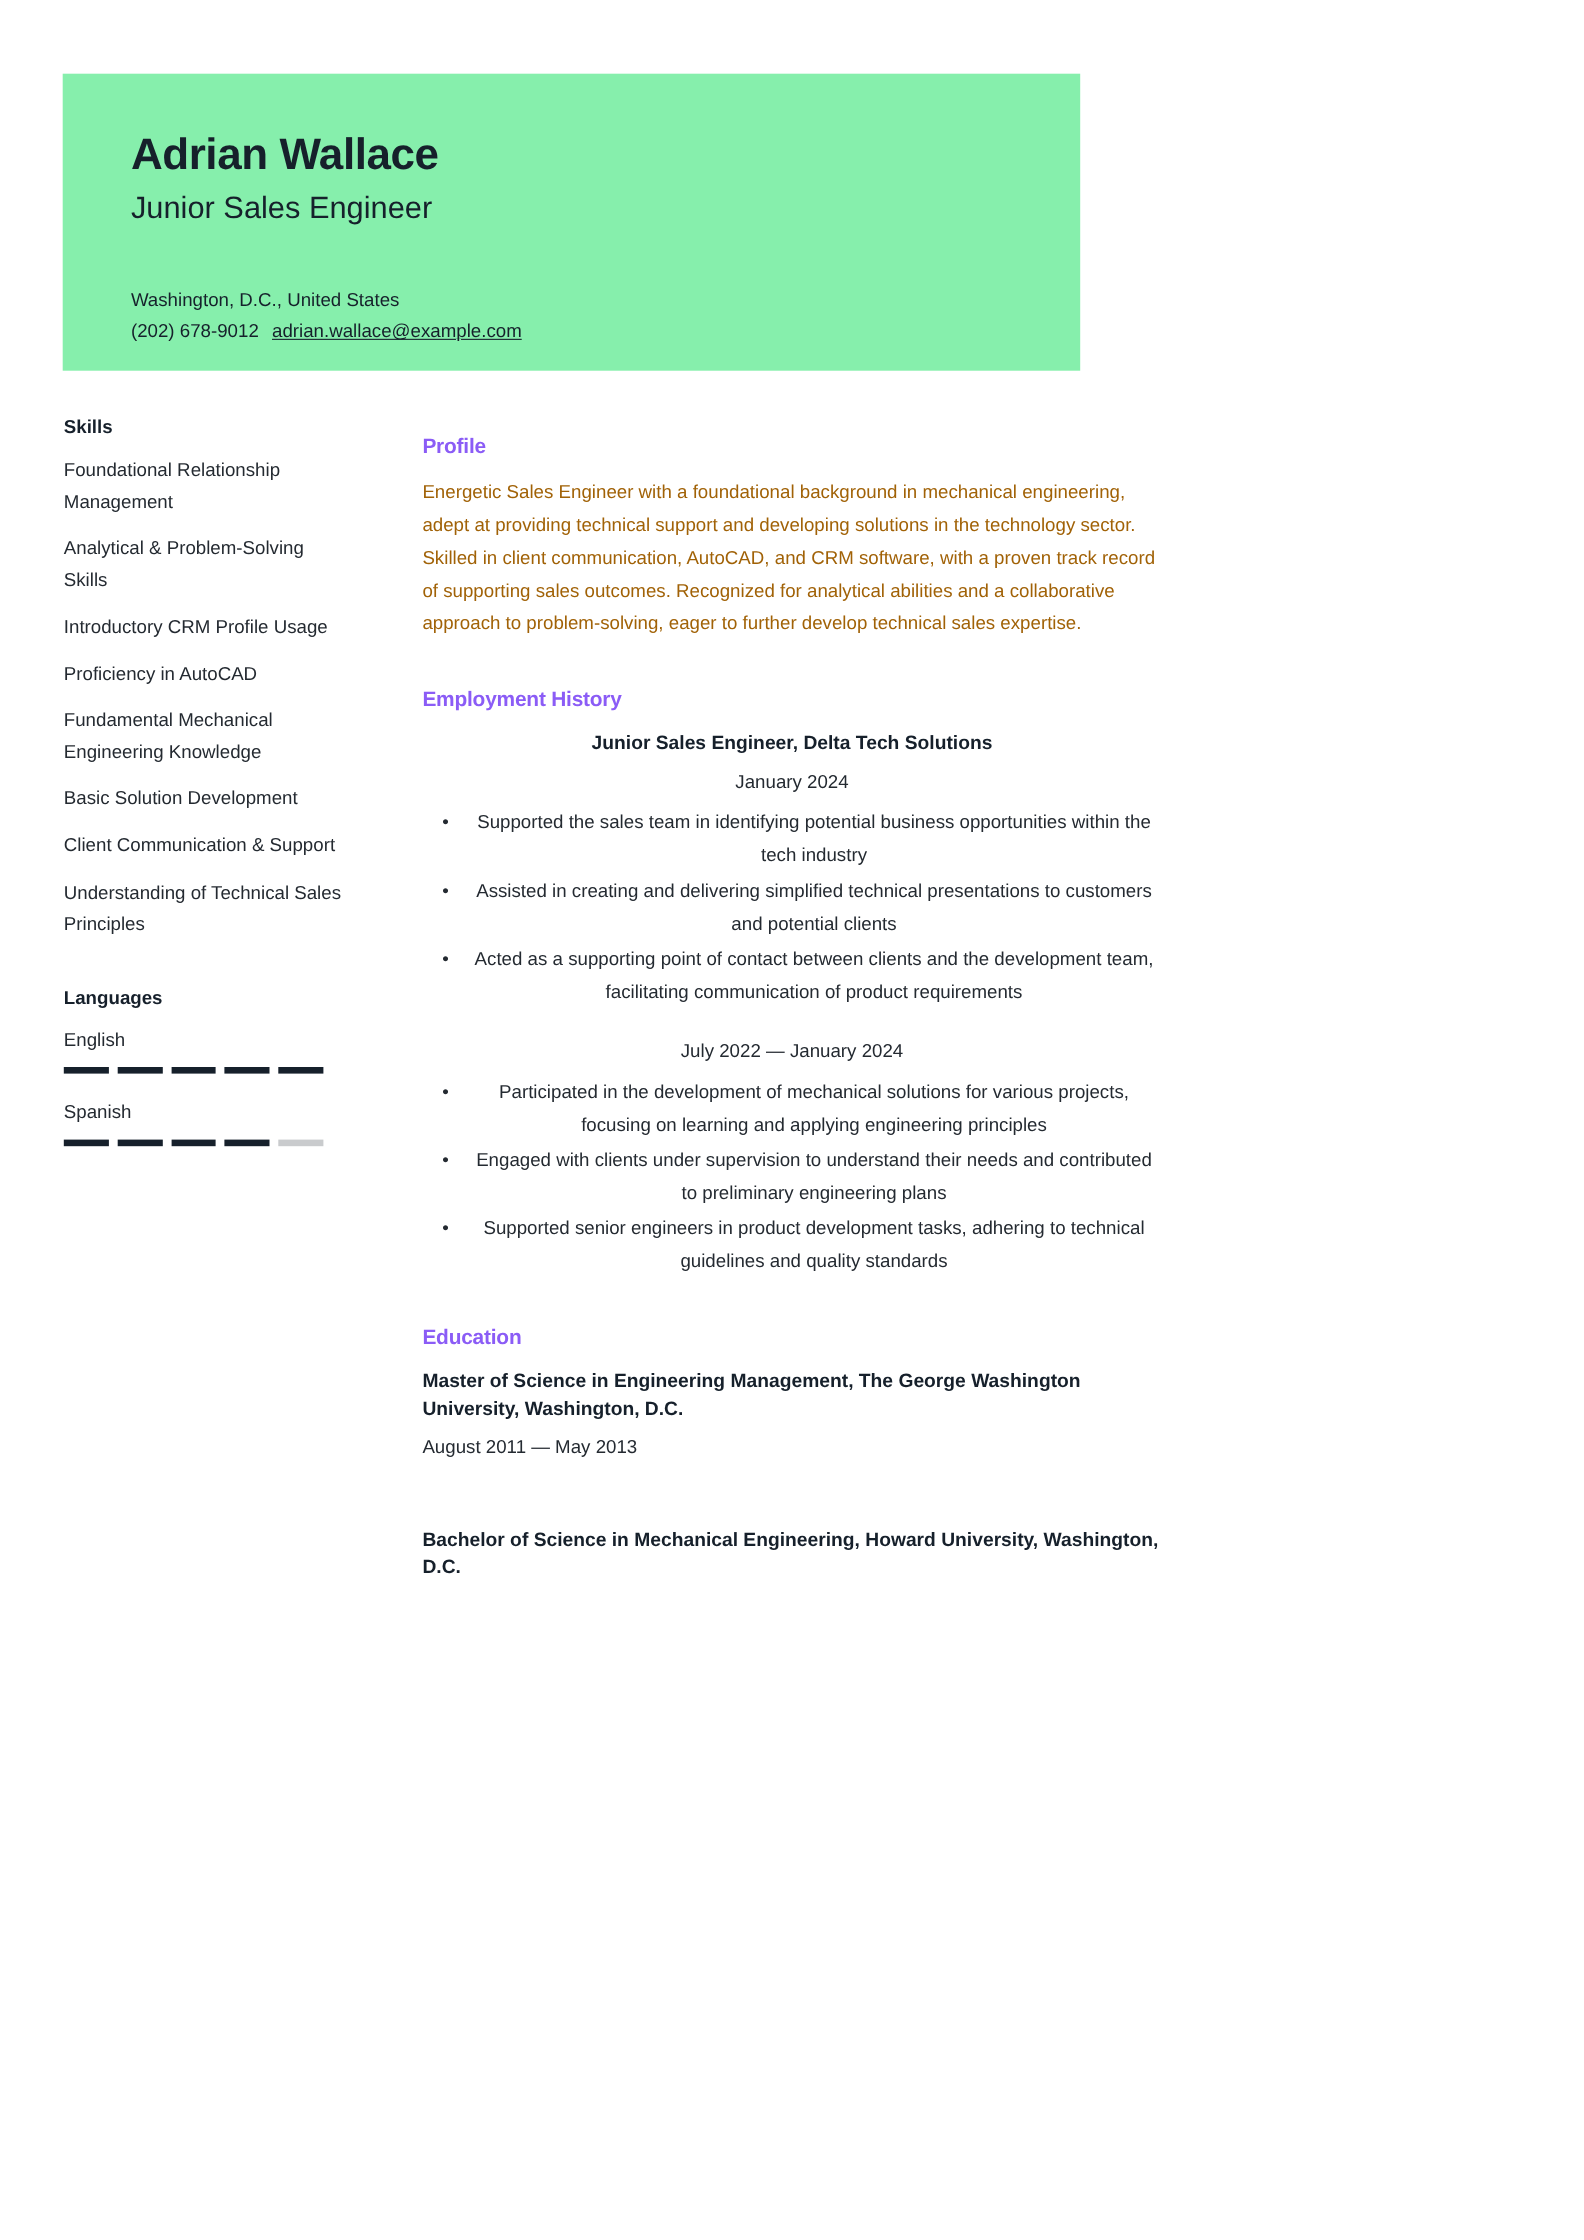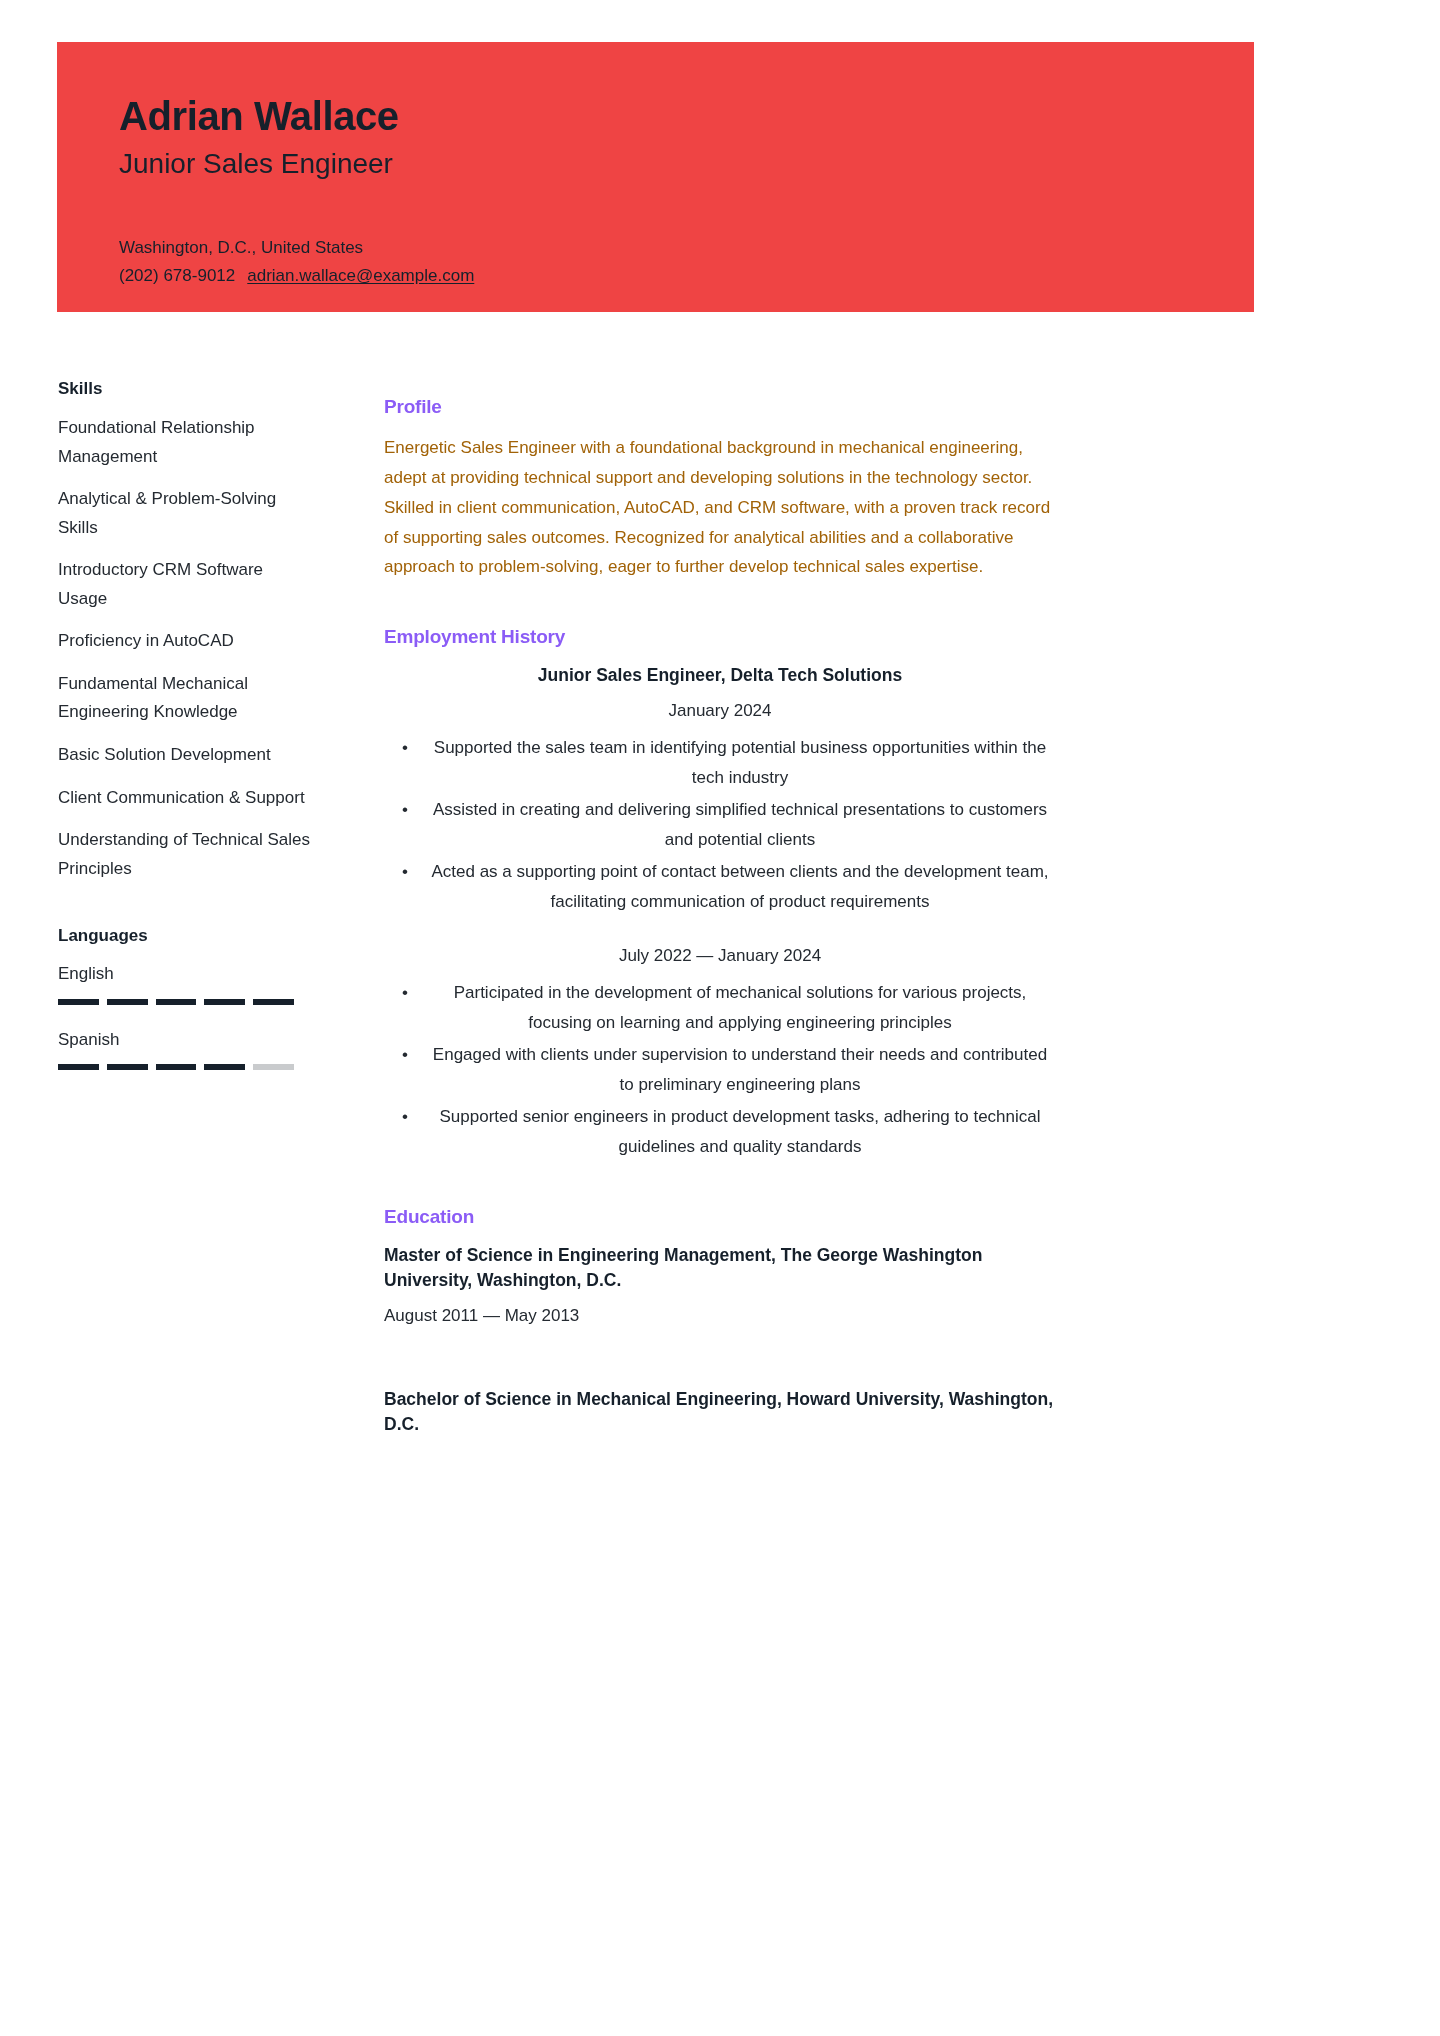--- a/index.html
+++ b/index.html
@@ -19,24 +19,24 @@
     width: 1440px;
     height: 2036px;
     background: #ffffff;
     box-sizing: border-box;
   }
 
   
   .header-banner {
     position: absolute;
     left: 57px;
-    top: 42px;
-    width: 1197px;
+    top: 67px;
+    width: 925px;
     height: 270px;
-    background: #ef4444;
+    background: #86efac;
     box-sizing: border-box;
     padding: 52px 0 0 62px;
   }
   .full-name {
     font-size: 40px;
     font-weight: bold;
     letter-spacing: -0.4px;
     line-height: 1.12;
     color: #16202b;
     margin: 0;
@@ -234,21 +234,21 @@
   </div>
 
   <div class="body-wrap">
 
     <div class="col-left">
 
       <div class="side-heading">Skills</div>
       <div>
         <div class="skill-item">Foundational Relationship Management</div>
         <div class="skill-item">Analytical &amp; Problem-Solving Skills</div>
-        <div class="skill-item">Introductory CRM Software Usage</div>
+        <div class="skill-item">Introductory CRM Profile Usage</div>
         <div class="skill-item">Proficiency in AutoCAD</div>
         <div class="skill-item">Fundamental Mechanical Engineering Knowledge</div>
         <div class="skill-item">Basic Solution Development</div>
         <div class="skill-item">Client Communication &amp; Support</div>
         <div class="skill-item">Understanding of Technical Sales Principles</div>
       </div>
 
       <div class="side-heading languages">Languages</div>
 
       <div class="lang-block">

